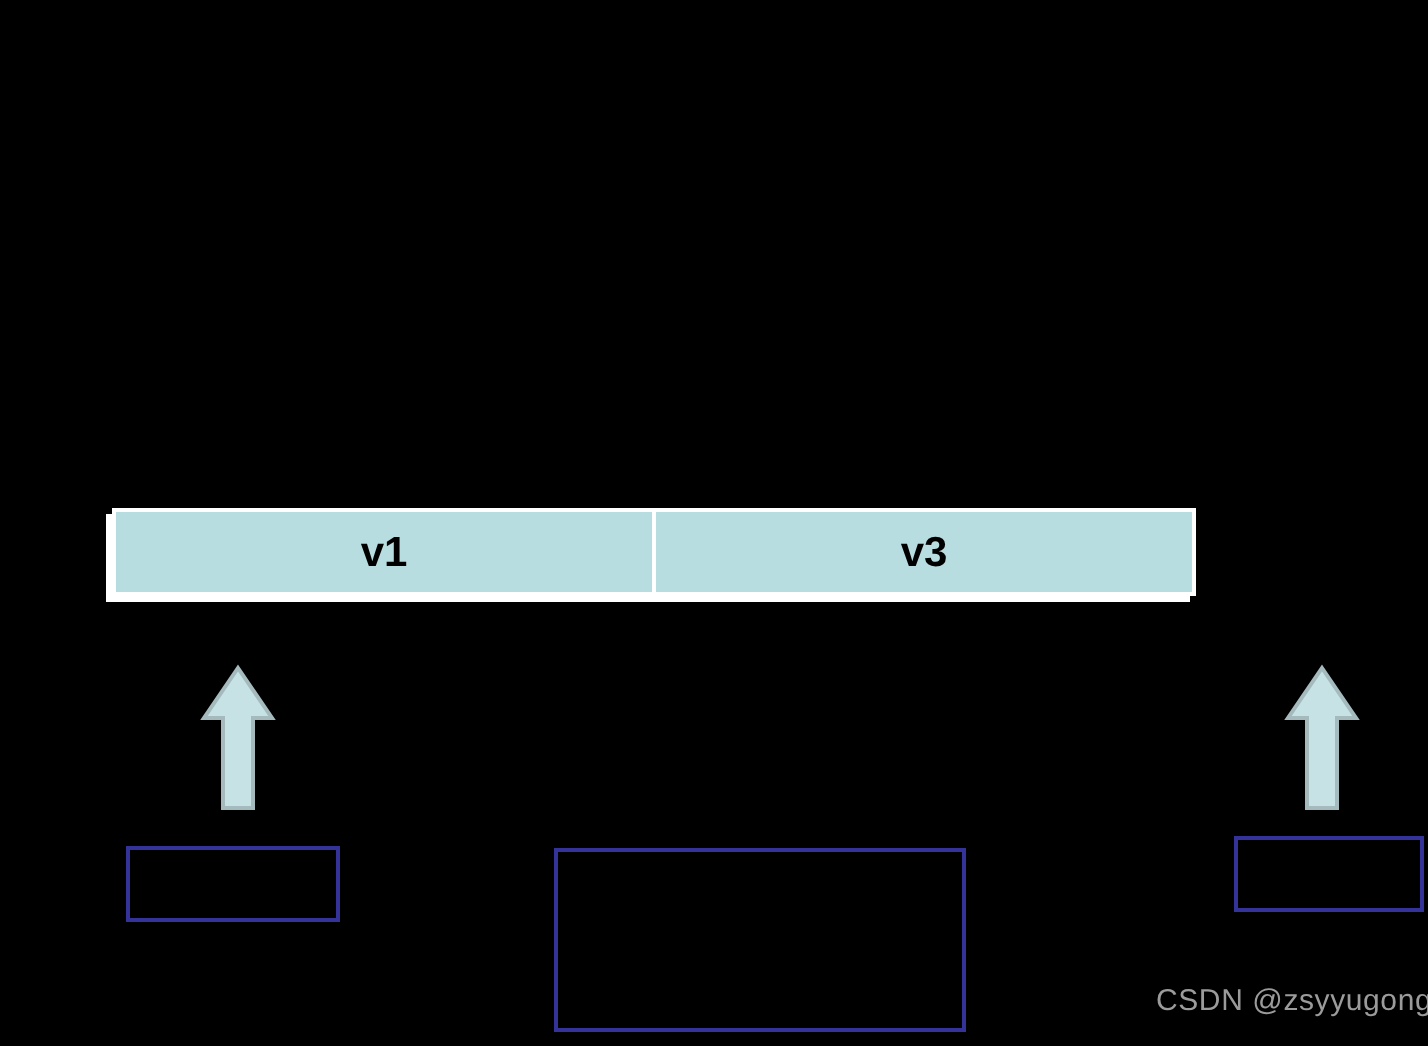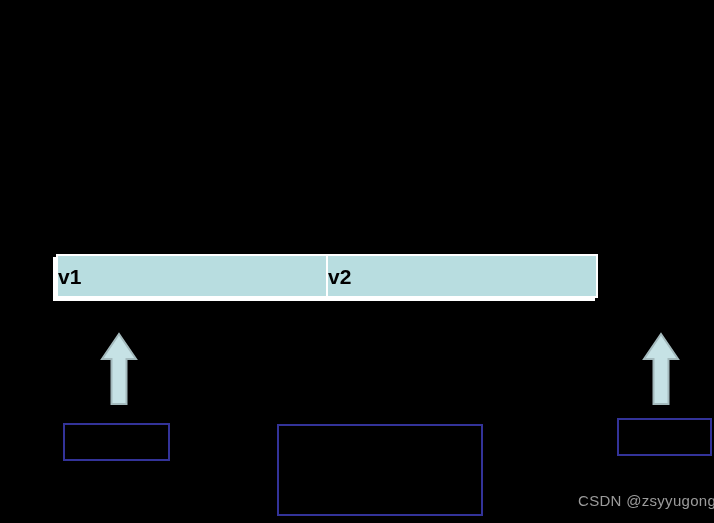--- a/index.html
+++ b/index.html
@@ -33,20 +33,21 @@
     padding:2px;
     display:flex;
     gap:2px;
     box-shadow:-3px 3px 0 var(--cell-border);
   }
   .vector-cell{
     flex:1 1 0;
     background:var(--cell-fill);
     display:flex;
     align-items:center;
+    justify-content:center;
     color:var(--label-text);
     font-weight:bold;
     font-size:21px;
     line-height:1;
   }
   .up-arrow{
     position:absolute;
     width:38px; height:74px;
   }
   .up-arrow svg{display:block;width:100%;height:100%;}
@@ -69,21 +70,21 @@
 </head>
 <body>
 
 <div class="canvas">
 
   <div class="vector-bar">
     <div class="vector-cell">
       <span>v1</span>
     </div>
     <div class="vector-cell">
-      <span>v2</span>
+      <span>v3</span>
     </div>
   </div>
 
   <div class="up-arrow" style="left:100px;top:332px;">
     <svg viewBox="0 0 38 74" xmlns="http://www.w3.org/2000/svg" aria-hidden="true">
       <polygon points="19,2 36,27 26.5,27 26.5,72 11.5,72 11.5,27 2,27" fill="var(--arrow-fill)" stroke="var(--arrow-stroke)" stroke-width="2" stroke-linejoin="miter"></polygon>
     </svg>
   </div>
 
   <div class="up-arrow" style="left:642px;top:332px;">

